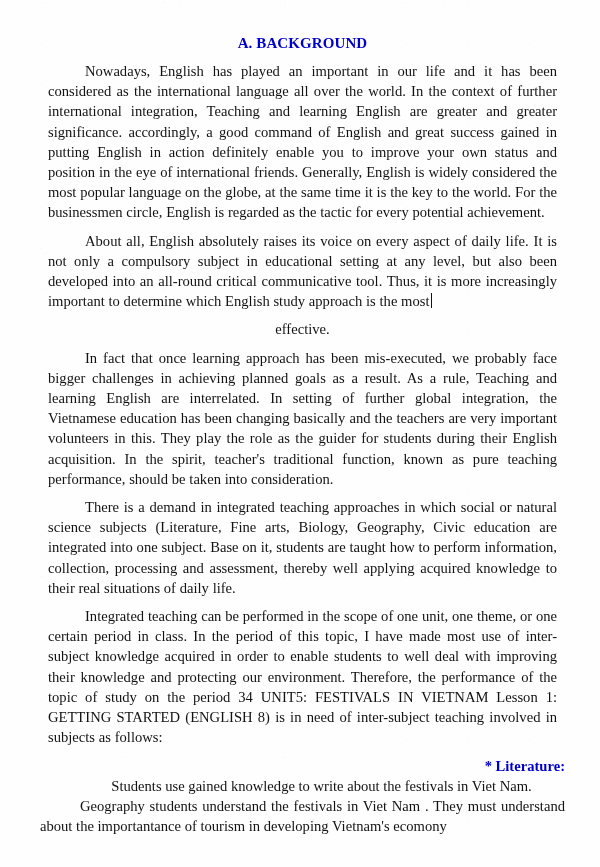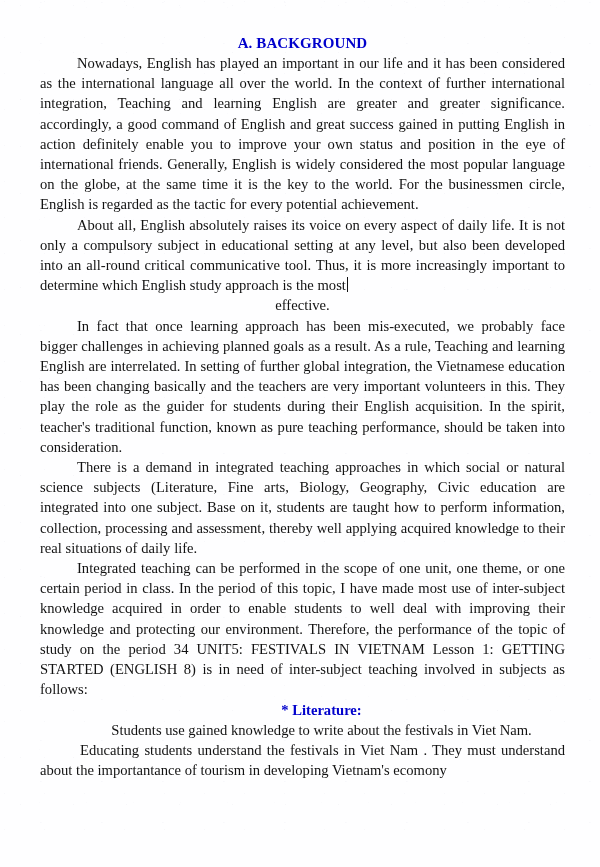--- a/index.html
+++ b/index.html
@@ -42,36 +42,36 @@
   .heading-left {
     text-align: left;
     font-weight: bold;
     font-size: 15px;
     line-height: 20px;
     margin: 9px 0 0 -8px;
     letter-spacing: 0.1px;
   }
 
   p.body-par {
-    margin: 0;
+    margin: 8px;
     font-size: 14.6px;
     line-height: 20.2px;
     text-align: justify;
     text-indent: 37px;
     hyphens: none;
     word-spacing: 0.1px;
   }
 
   .sub-head {
     font-weight: bold;
     font-size: 14.6px;
     line-height: 20.2px;
     margin: 0;
     padding-left: 38px;
-    text-align: center;
+    text-align: right;
   }
 
   .sub-body {
     font-size: 14.6px;
     line-height: 20.2px;
     margin: 0;
     padding-left: 38px;
     text-align: center;
   }
 
@@ -127,16 +127,16 @@
 
     <p class="body-par">There is a demand in integrated teaching approaches in which social or natural science subjects (Literature, Fine arts, Biology, Geography, Civic education are integrated into one subject. Base on it, students are taught how to perform information, collection, processing and assessment, thereby  well applying acquired knowledge to their real situations of daily life.</p>
 
     <p class="body-par">Integrated teaching can be performed in the scope of one unit, one theme, or one certain period in class.  In the period of  this topic, I have  made most use of inter-subject knowledge acquired in order to enable students to well deal with improving their knowledge and protecting our environment. Therefore, the performance of the topic of study on the period 34 UNIT5: FESTIVALS IN VIETNAM Lesson 1: GETTING STARTED (ENGLISH 8) is in need of inter-subject teaching involved in subjects as follows:</p>
 
     <p class="sub-head" style="color:#0000CC">* Literature:</p>
 
     <p class="sub-body">Students use gained knowledge to write about the festivals in Viet Nam.</p>
 
 
-    <p class="sub-body-just">Educating students understand the festivals in Viet Nam . They must understand about the importantance of tourism in  developing  Vietnam's ecomony</p>
+    <p class="sub-body-just">Geography students understand the festivals in Viet Nam . They must understand about the importantance of tourism in  developing  Vietnam's ecomony</p>
 
   </div>
 </div>
 
 </body></html>

